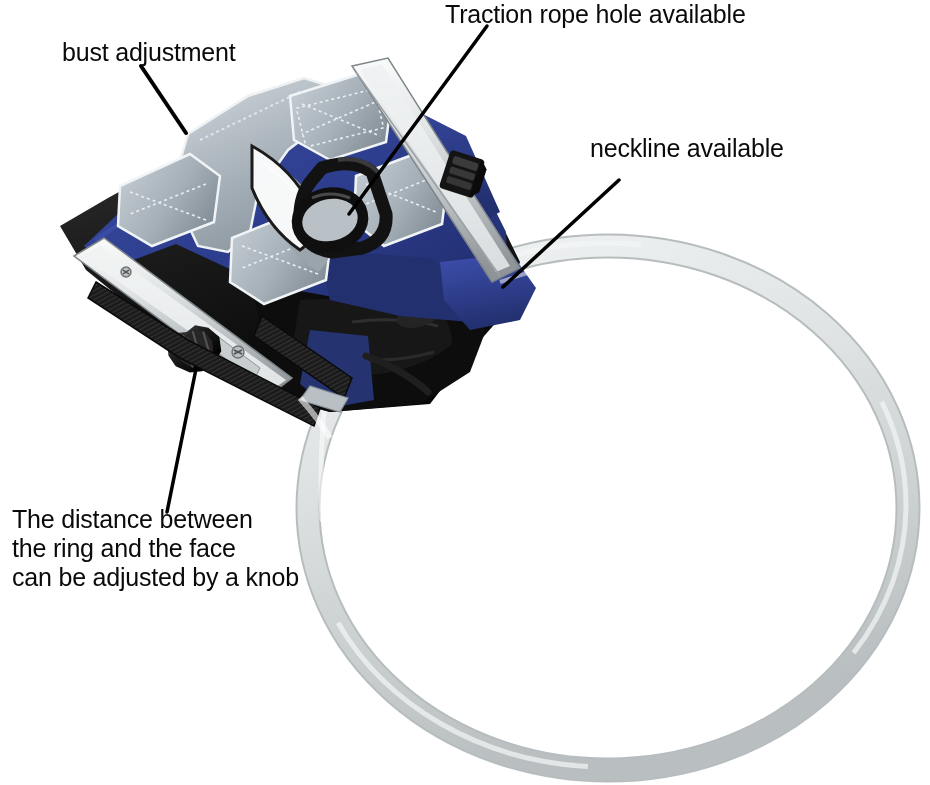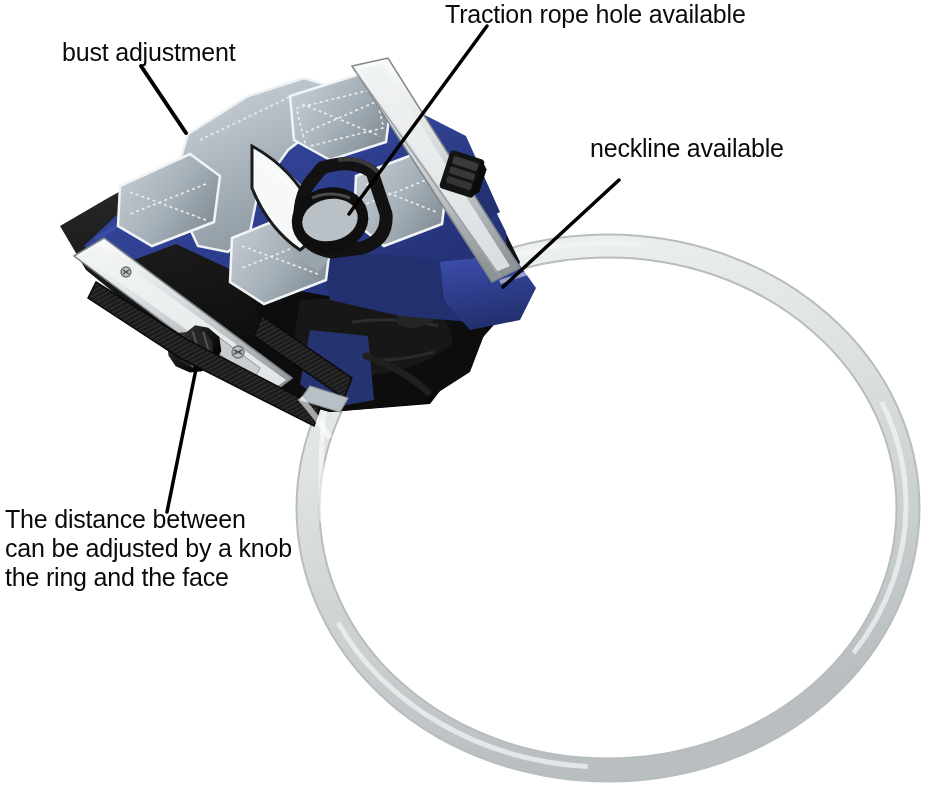--- a/index.html
+++ b/index.html
@@ -234,19 +234,19 @@
     <line x1="619" y1="180" x2="503" y2="287" stroke="#000000" stroke-width="3.5" stroke-linecap="round"></line>
     <line x1="196" y1="369" x2="167" y2="512" stroke="#000000" stroke-width="3.5" stroke-linecap="round"></line>
   </svg>
 
   <div class="label" style="left:62px; top:38px;">bust adjustment</div>
 
   <div class="label" style="left:445px; top:0px;">Traction rope hole available</div>
 
   <div class="label" style="left:590px; top:134px;">neckline available</div>
 
-  <div class="label multi" style="left:5px; top:505px; width:300px;">
+  <div class="label multi" style="left:12px; top:505px; width:300px;">
     <div>The distance between</div>
+    <div>the ring and the face</div>
     <div>can be adjusted by a knob</div>
-    <div>the ring and the face</div>
   </div>
 
 </div>
 
 </body></html>

